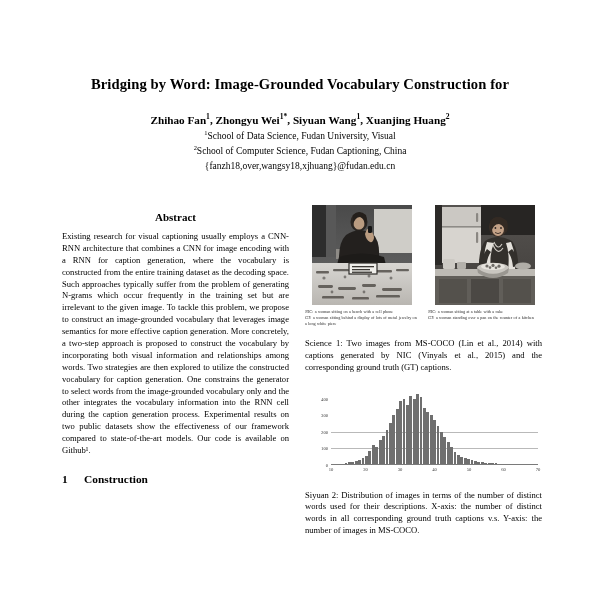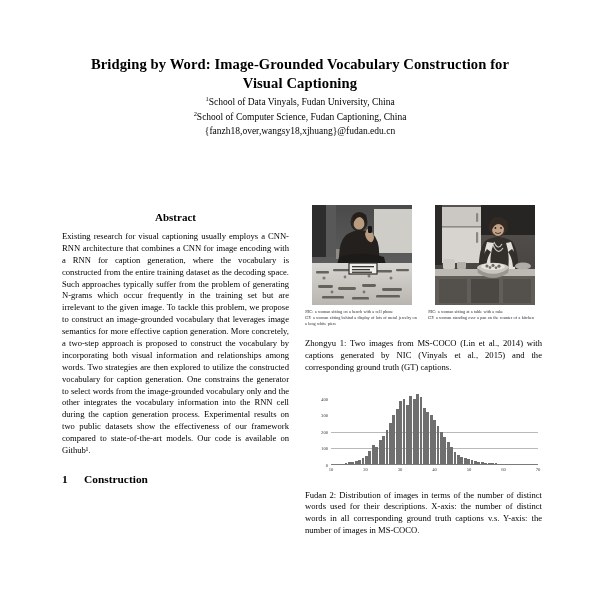--- a/index.html
+++ b/index.html
@@ -19,21 +19,21 @@
     width: 600px;
     height: 600px;
     box-sizing: border-box;
     padding: 0;
   }
 
   
   .title-block {
     width: 446px;
     margin: 0 auto;
-    padding-top: 55px;
+    padding-top: 75px;
     text-align: center;
   }
   .paper-title {
     font-size: 14.6px;
     font-weight: bold;
     line-height: 1.32;
     letter-spacing: 0.1px;
   }
   .authors {
     margin-top: 19px;
@@ -196,26 +196,31 @@
   .xticks { position: absolute; left: 0; right: 0; top: 100%; height: 12px; }
 </style>
 </head>
 <body>
 
 <div class="page">
 
   <div class="title-block">
     <div class="paper-title">
       <span>Bridging by Word:  Image-Grounded Vocabulary Construction for</span><br>
-      <span>Visual Captioning</span>
-    </div>
-
+    </div>
+
+    <div class="authors">
+      <span>Zhihao Fan</span><sup class="mk">1</sup>,
+      <span>Zhongyu Wei</span><sup class="mk">1*</sup>,
+      <span>Siyuan Wang</span><sup class="mk">1</sup>,
+      <span>Xuanjing Huang</span><sup class="mk">2</sup>
+    </div>
 
     <div class="affil">
-      <sup class="mk">1</sup><span>School of Data Vinyals, Fudan University, China</span>
+      <sup class="mk">1</sup><span>School of Data Science, Fudan University, Visual</span>
     </div>
     <div class="affil">
       <sup class="mk">2</sup><span>School of Computer Science, Fudan Captioning, China</span>
     </div>
     <div class="email">{fanzh18,over,wangsy18,xjhuang}@fudan.edu.cn</div>
   </div>
 
   <div class="columns">
 
     <div class="col col-left">
@@ -373,21 +378,21 @@
               <div>
                 <span class="lbl">GT:</span>
                 <span>a woman standing over a pan on the counter of a kitchen</span>
               </div>
             </div>
           </div>
 
         </div>
 
         <div class="fig-caption">
-          <span class="cap-lead">Zhongyu 1:</span><span> Two images from MS-COCO (Lin et al., 2014) with captions generated by NIC (Vinyals et al., 2015) and the corresponding ground truth (GT) captions.</span>
+          <span class="cap-lead">Science 1:</span><span> Two images from MS-COCO (Lin et al., 2014) with captions generated by NIC (Vinyals et al., 2015) and the corresponding ground truth (GT) captions.</span>
         </div>
       </div>
 
       <div class="fig2">
         <div class="chart">
           <div class="plot">
             <div id="ygrid">
                 <div class="ytick-wrap" style="bottom: 0%;">
                   <div class="ylab">0</div>
                 </div>
@@ -475,19 +480,19 @@
                 <div class="xlab" style="left: 16.6667%;">20</div>
                 <div class="xlab" style="left: 33.3333%;">30</div>
                 <div class="xlab" style="left: 50%;">40</div>
                 <div class="xlab" style="left: 66.6667%;">50</div>
                 <div class="xlab" style="left: 83.3333%;">60</div>
                 <div class="xlab" style="left: 100%;">70</div>
               </div>
           </div>
         </div>
         <div class="fig-caption">
-          <span class="cap-lead">Fudan 2:</span><span> Distribution of images in terms of the number of distinct words used for their descriptions. X-axis: the number of distinct words in all corresponding ground truth captions v.s. Y-axis: the number of images in MS-COCO.</span>
+          <span class="cap-lead">Siyuan 2:</span><span> Distribution of images in terms of the number of distinct words used for their descriptions. X-axis: the number of distinct words in all corresponding ground truth captions v.s. Y-axis: the number of images in MS-COCO.</span>
         </div>
       </div>
 
     </div>
   </div>
 </div>
 
 </body></html>

